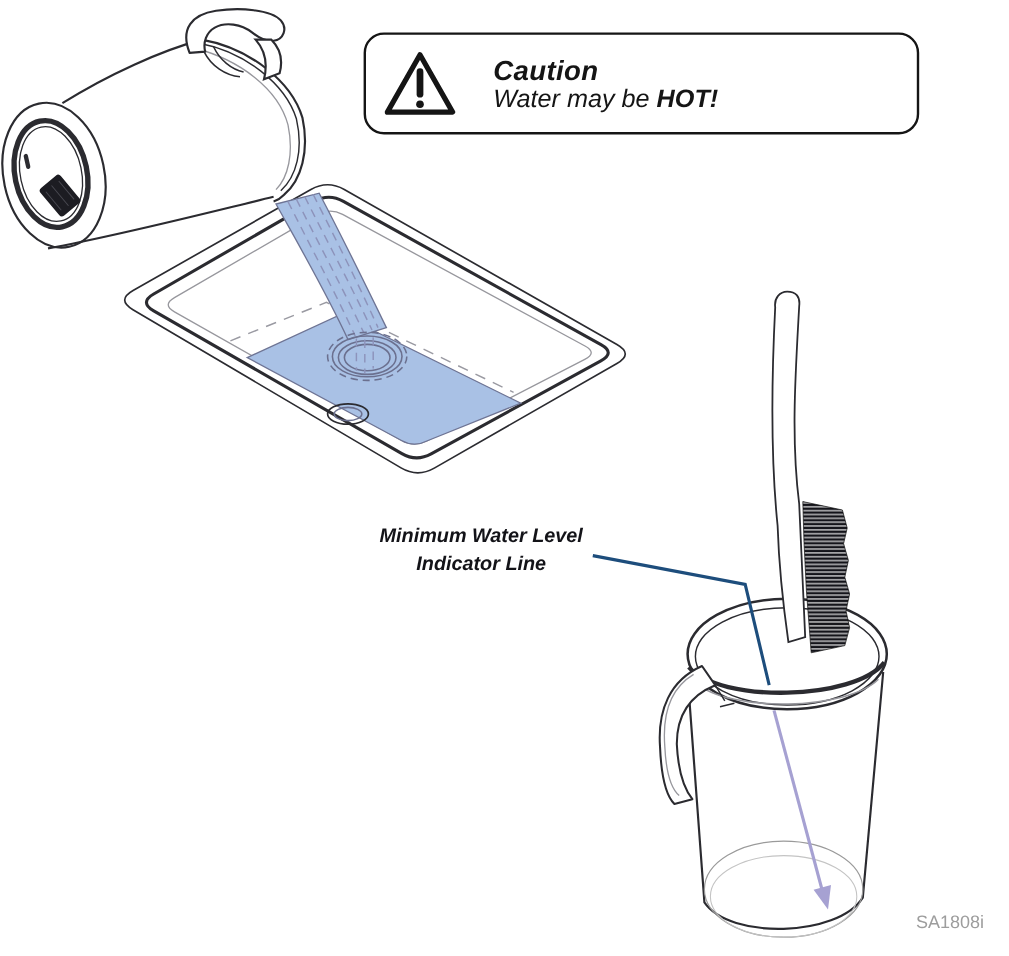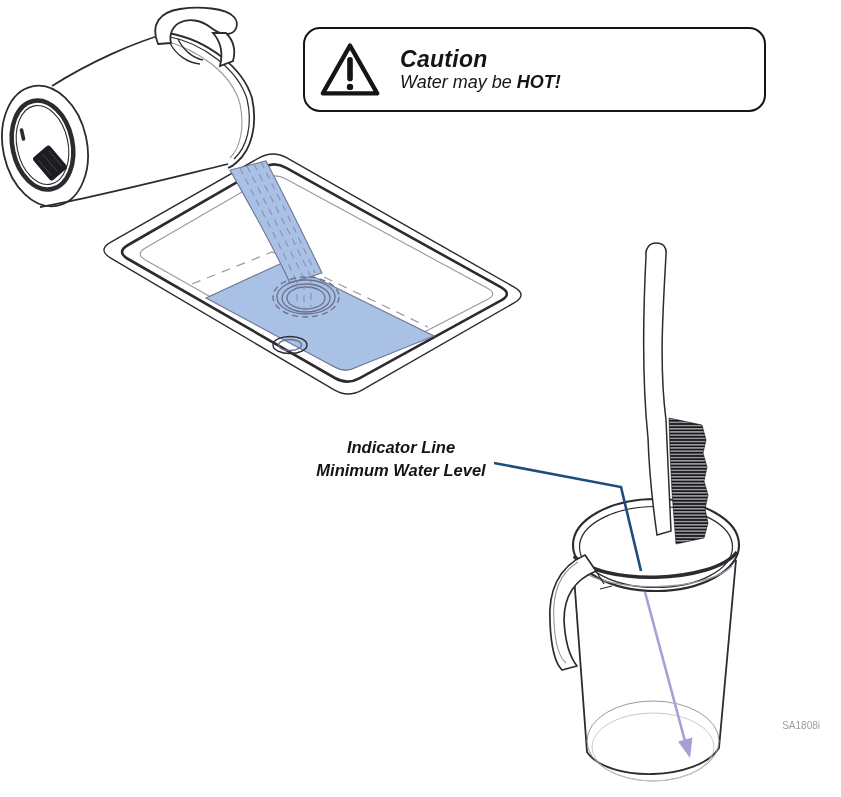--- a/index.html
+++ b/index.html
@@ -23,31 +23,31 @@
   .drain-dash{fill:none;stroke:var(--drain);stroke-width:1.3;stroke-dasharray:6 4;}
   .wl-dash   {fill:none;stroke:var(--waterline_dash);stroke-width:1.2;stroke-dasharray:9 7;}
   .leader-ln {fill:none;stroke:var(--leader);stroke-width:2.6;}
   .arrow-ln  {fill:none;stroke:var(--arrow);stroke-width:2.6;}
   .arrow-head{fill:var(--arrow);stroke:none;}
   .dark-fill {fill:#1c1c22;stroke:none;}
 
   
   .caution-box{position:absolute;left:303px;top:27px;width:463px;height:85px;
     border:2.2px solid var(--caution_text);border-radius:17px;box-sizing:border-box;
-    display:flex;align-items:center;gap:20px;padding-left:15px;background:#fff;}
+    display:flex;align-items:center;gap:31px;padding-left:15px;background:#fff;}
   .caution-text{color:var(--caution_text);}
   .caution-title{font-style:italic;font-weight:bold;font-size:23px;line-height:25px;letter-spacing:.3px;}
-  .caution-line{font-style:italic;font-size:18px;line-height:21px;}
+  .caution-line{font-style:italic;font-size:21px;line-height:21px;}
   .caution-line b{font-weight:bold;}
 
   
   .level-label{position:absolute;left:280px;top:436px;width:242px;text-align:center;
     font-style:italic;font-weight:bold;font-size:16.5px;line-height:22.5px;color:var(--label_text);}
-  .figure-id{position:absolute;left:736px;top:720px;width:84px;text-align:right;
-    font-size:10px;color:var(--figure_id_text);}
+  .figure-id{position:absolute;left:736px;top:760px;width:84px;text-align:right;
+    font-size:15px;color:var(--figure_id_text);}
 </style>
 </head>
 <body>
 
 <div class="canvas">
 
   <svg class="art" width="841" height="797" viewBox="0 0 841 797">
     <defs>
       <pattern id="bristles" patternUnits="userSpaceOnUse" width="6" height="3.2">
         <rect width="6" height="3.2" fill="#ffffff"></rect>
@@ -142,19 +142,19 @@
       <line x1="32" y1="20" x2="32" y2="40" stroke="#151515" stroke-width="6" stroke-linecap="round"></line>
       <circle cx="32" cy="49" r="3.4" fill="#151515"></circle>
     </svg>
     <div class="caution-text">
       <div class="caution-title">Caution</div>
       <div class="caution-line"><span>Water may be </span><b>HOT!</b></div>
     </div>
   </div>
 
   <div class="level-label">
+    <div>Minimum Water Level</div>
     <div>Indicator Line</div>
-    <div>Minimum Water Level</div>
   </div>
 
   <div class="figure-id">SA1808i</div>
 
 </div>
 
 </body></html>

